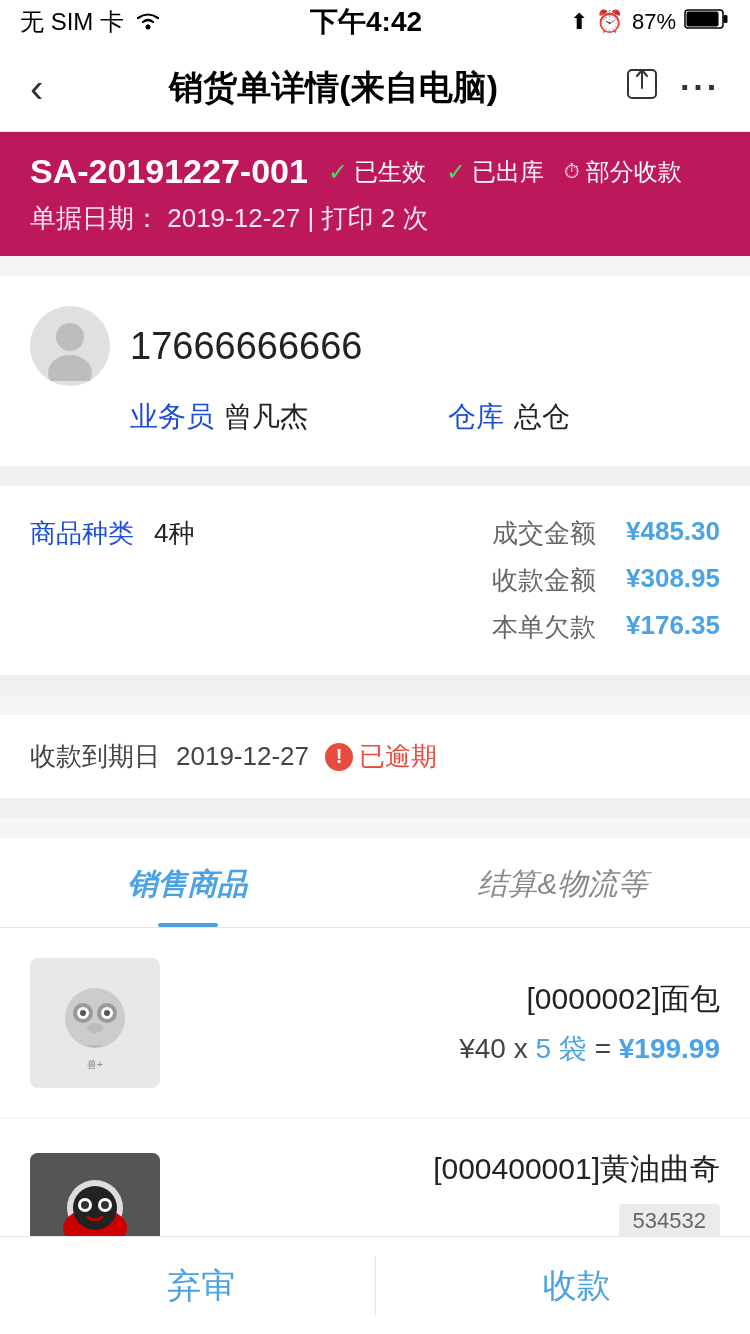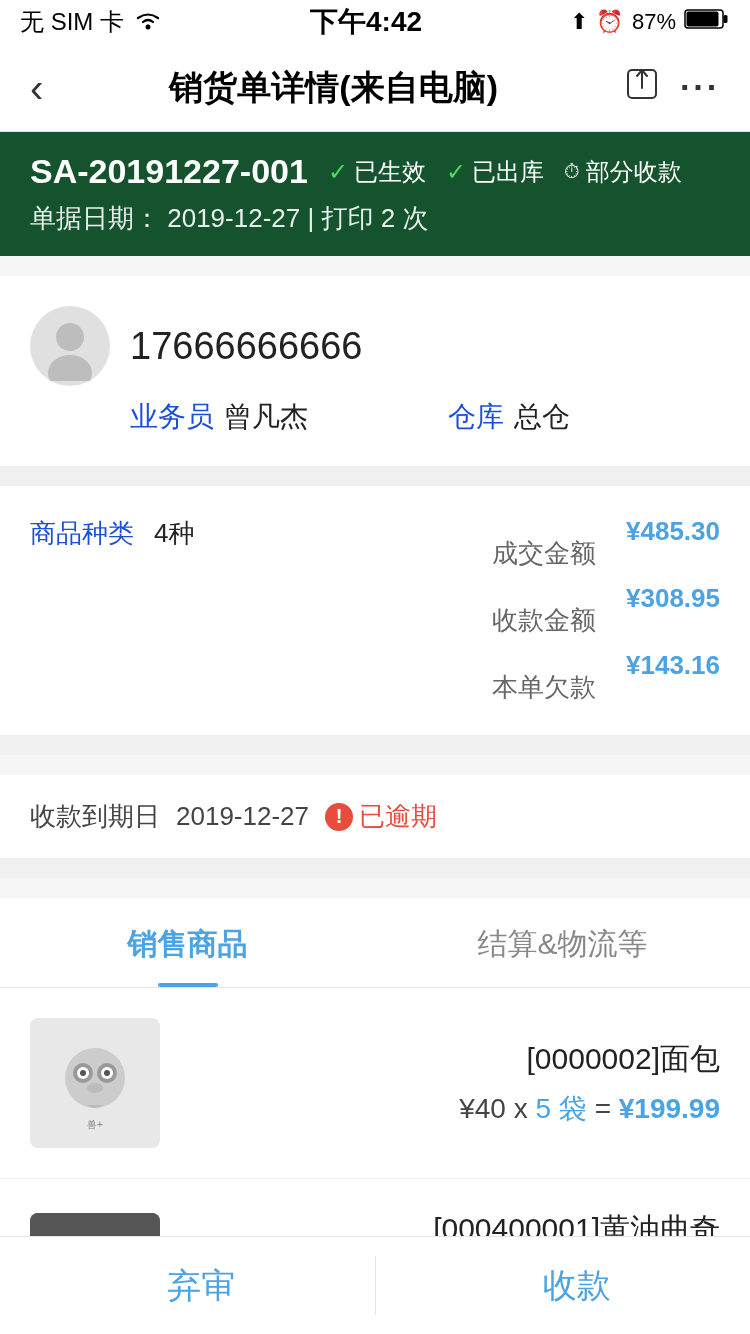--- a/index.html
+++ b/index.html
@@ -40,21 +40,21 @@
     .nav-title {
       font-size: 34px;
       font-weight: 600;
       color: #000;
     }
     .nav-icons { display: flex; gap: 20px; align-items: center; }
     .back-btn { font-size: 40px; color: #333; cursor: pointer; line-height: 1; }
 
     
     .header-banner {
-      background: #14532d;
+      background: #be185d;
       padding: 20px 30px;
       color: #fff;
     }
     .banner-top {
       display: flex;
       align-items: center;
       gap: 20px;
       margin-bottom: 10px;
     }
     .order-id {
@@ -130,21 +130,21 @@
     .summary-section {
       background: #fff;
       padding: 30px;
       display: flex;
       justify-content: space-between;
       align-items: flex-start;
     }
     .summary-left { display: flex; flex-direction: column; gap: 12px; }
     .summary-right { display: flex; flex-direction: column; gap: 12px; text-align: right; }
     .summary-row { display: flex; justify-content: space-between; gap: 30px; font-size: 26px; }
-    .row-label { color: #666; margin-top: 20px; }
+    .row-label { color: #666; }
     .row-value-blue { color: #4BA3E3; font-weight: 600; text-align: right; }
 
     
     .due-section {
       background: #fff;
       padding: 24px 30px;
       margin-top: 20px;
       display: flex;
       align-items: center;
       gap: 16px;
@@ -173,20 +173,21 @@
     }
 
     
     .tabs-section {
       background: #fff;
       margin-top: 20px;
       border-bottom: 1px solid #e5e5e5;
     }
     .tabs {
       display: flex;
+      font-style: italic;
     }
     .tab {
       flex: 1;
       text-align: center;
       padding: 26px 0 22px;
       font-size: 30px;
       color: #888;
       cursor: pointer;
       position: relative;
     }
@@ -393,21 +394,21 @@
     <div class="summary-row">
       <span class="row-label">成交金额</span>
       <span class="row-value-blue">¥485.30</span>
     </div>
     <div class="summary-row">
       <span class="row-label">收款金额</span>
       <span class="row-value-blue">¥308.95</span>
     </div>
     <div class="summary-row">
       <span class="row-label">本单欠款</span>
-      <span class="row-value-blue">¥143.16</span>
+      <span class="row-value-blue">¥176.35</span>
     </div>
   </div>
 </div>
 
 <div class="divider"></div>
 
 <div class="due-section">
   <span>收款到期日</span>
   <span>2019-12-27</span>
   <span class="overdue-badge">

